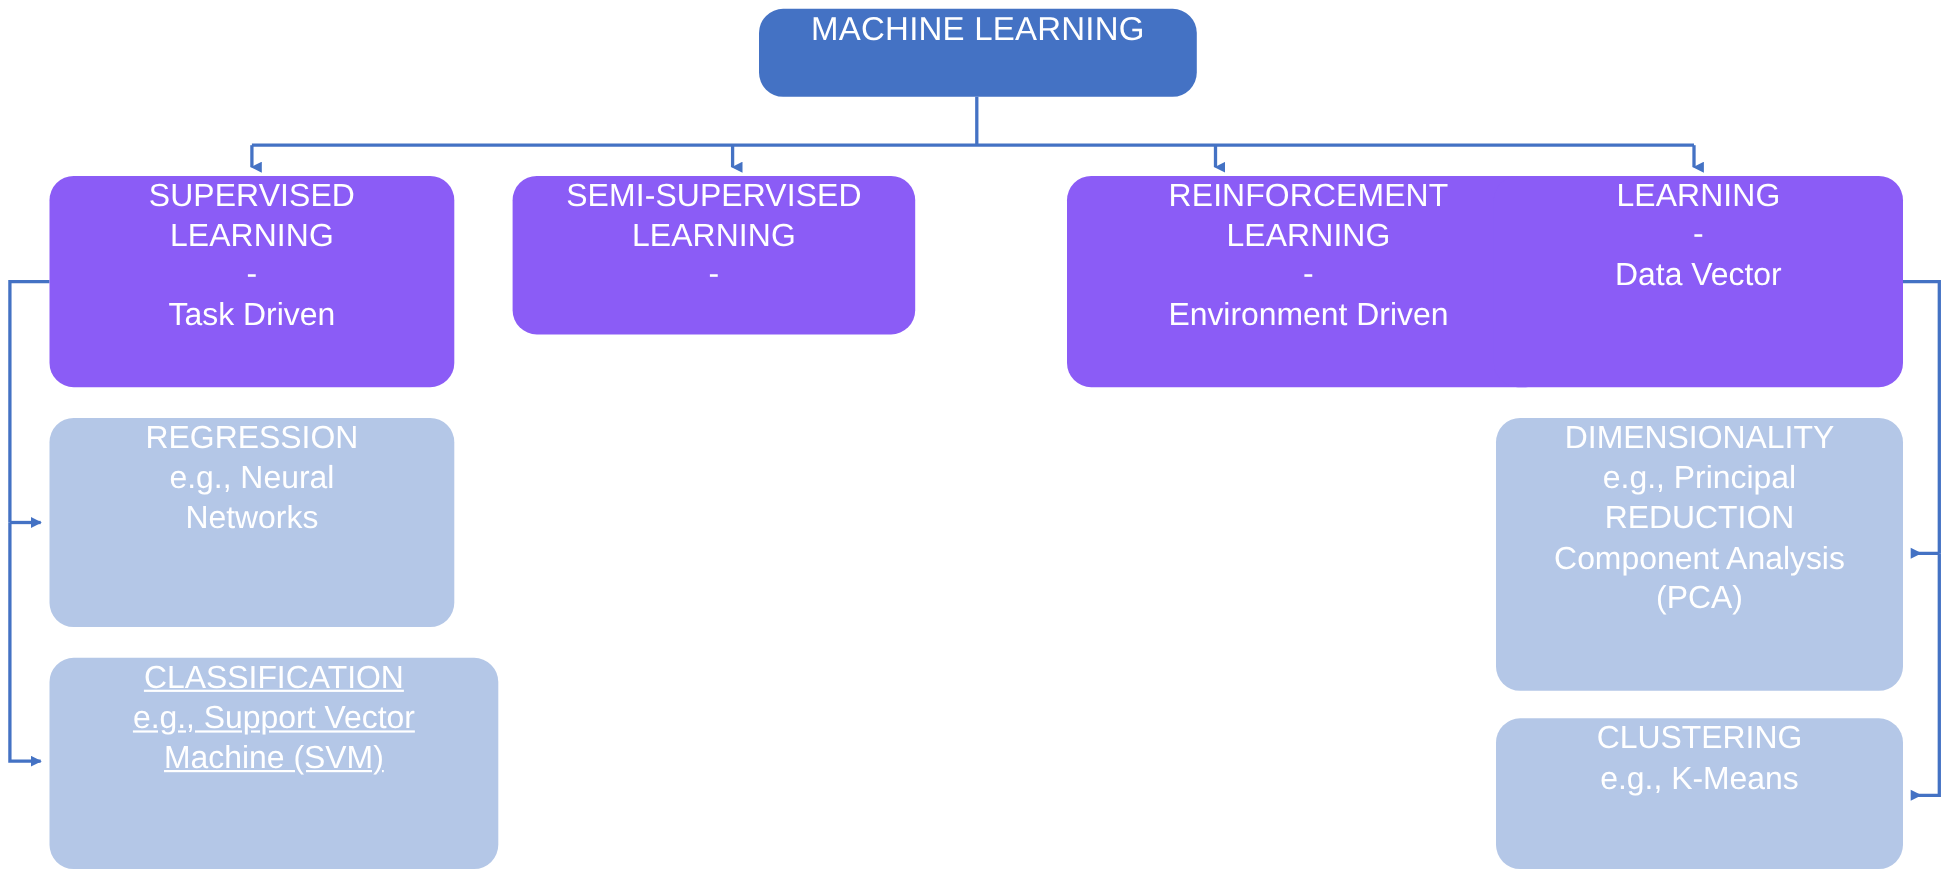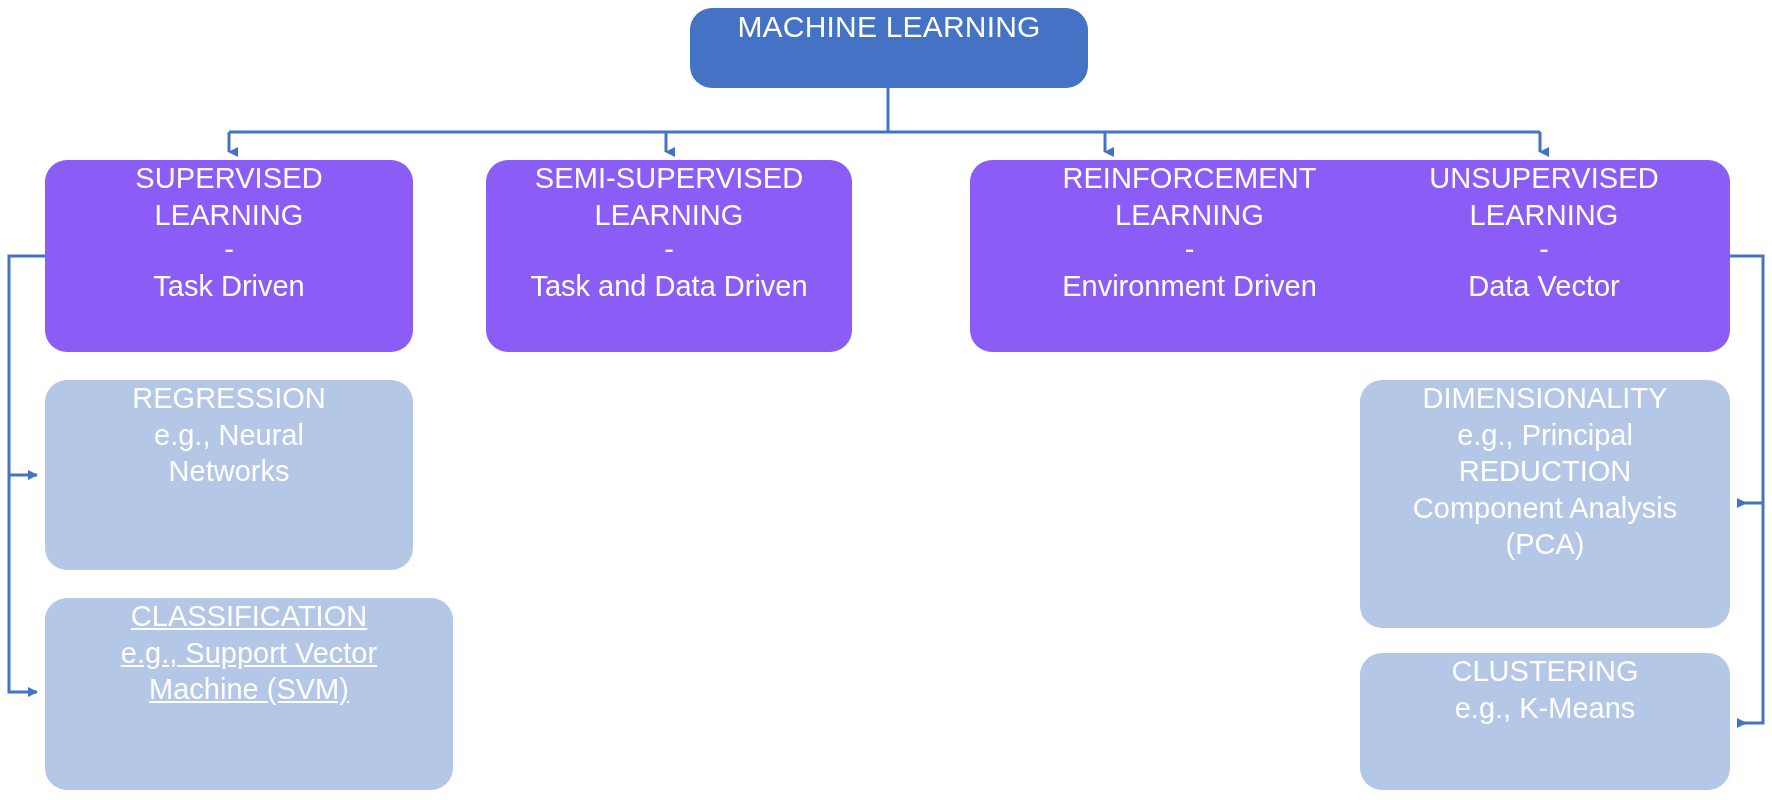--- a/index.html
+++ b/index.html
@@ -100,36 +100,34 @@
     <span class="ln">MACHINE LEARNING</span>
   </div>
 
   <div class="node lvl-two" style="left:45px; top:160px; width:368px; height:192px;">
     <span class="ln cap">SUPERVISED</span>
     <span class="ln cap">LEARNING</span>
     <span class="ln dash">-</span>
     <span class="ln">Task Driven</span>
   </div>
 
-  <div class="node lvl-two" style="left:486px; top:160px; width:366px; height:192px;">
+  <div class="node lvl-two" style="left:466px; top:160px; width:366px; height:144px;">
     <span class="ln cap">SEMI-SUPERVISED</span>
     <span class="ln cap">LEARNING</span>
     <span class="ln dash">-</span>
-    <span class="ln">Task and Data Driven</span>
   </div>
 
   <div class="node lvl-two" style="left:922px; top:160px; width:439px; height:192px;margin-left:48px;">
     <span class="ln cap">REINFORCEMENT</span>
     <span class="ln cap">LEARNING</span>
     <span class="ln dash">-</span>
     <span class="ln">Environment Driven</span>
   </div>
 
   <div class="node lvl-two" style="left:1358px; top:160px; width:372px; height:192px;">
-    <span class="ln cap">UNSUPERVISED</span>
     <span class="ln cap">LEARNING</span>
     <span class="ln dash">-</span>
     <span class="ln">Data Vector</span>
   </div>
 
   <div class="node lvl-three" style="left:45px; top:380px; width:368px; height:190px;">
     <span class="ln">REGRESSION</span>
     <span class="ln">e.g., Neural</span>
     <span class="ln">Networks</span>
   </div>

